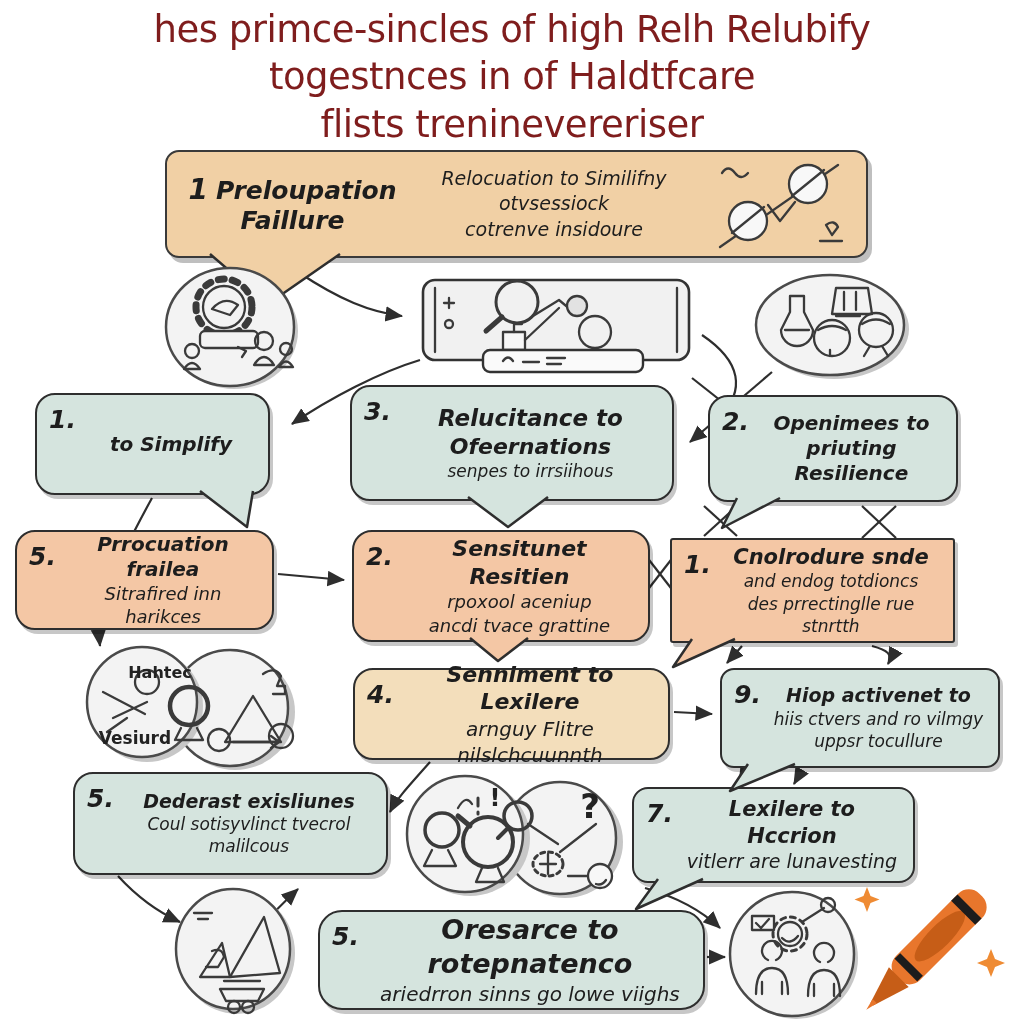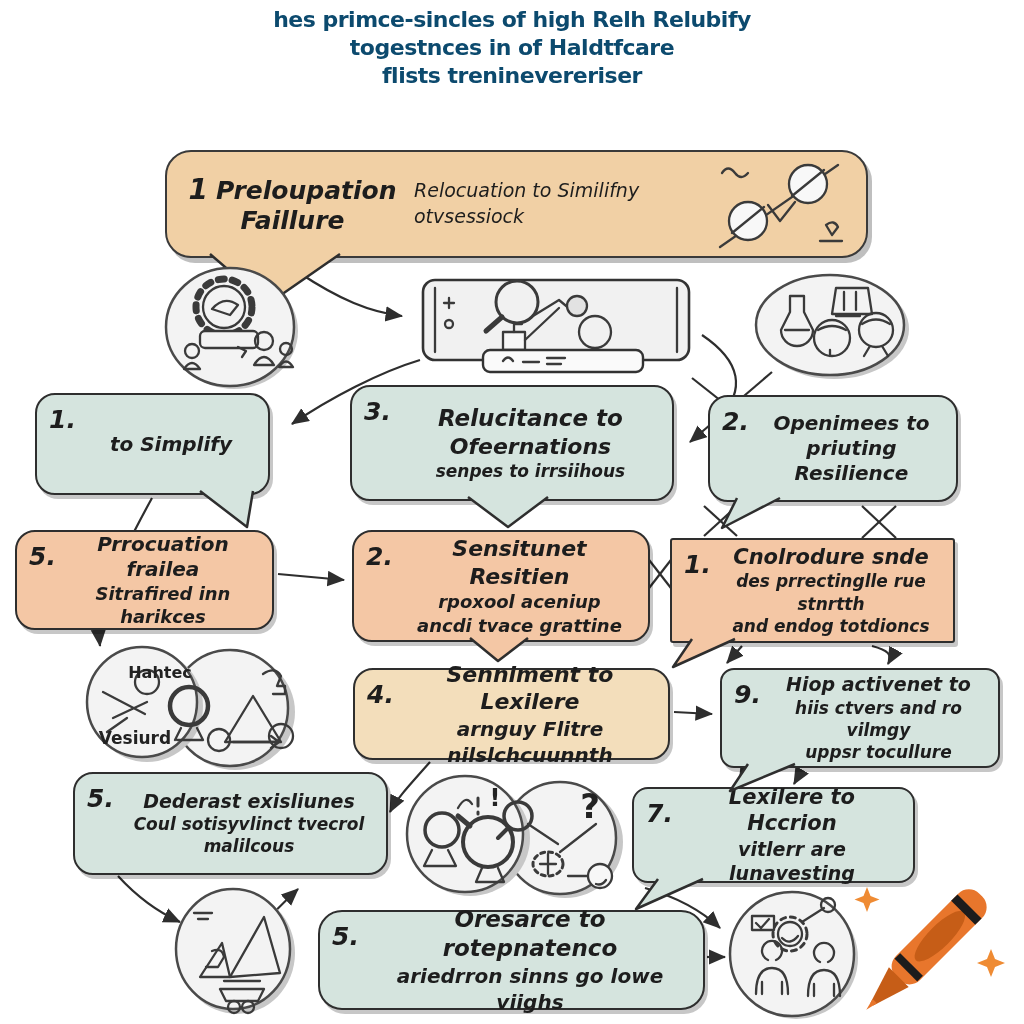--- a/index.html
+++ b/index.html
@@ -1,40 +1,40 @@
 <!DOCTYPE html>
 <html><head>
 <meta charset="utf-8">
 <style>
   html,body{margin:0;padding:0;background:#fff;}
   .canvas{position:relative;width:1024px;height:1024px;background:#ffffff;overflow:hidden;
           font-family:"DejaVu Sans",sans-serif;color:#1d1d1d;}
   .title{position:absolute;top:6px;left:0;width:100%;text-align:center;z-index:2;}
-  .title div{font-size:22px;font-weight:700;line-height:1.28;letter-spacing:-0.5px;color:#0c4a6e;}
+  .title div{font-size:37px;font-weight:400;line-height:1.28;letter-spacing:-0.5px;color:#7f1d1d;}
   svg.layer{position:absolute;left:0;top:0;width:1024px;height:1024px;pointer-events:none;}
   #arrows{z-index:1;} #tails{z-index:4;}
   .icon{position:absolute;z-index:2;}
   .icon.top{z-index:5;}
   .bubble{position:absolute;z-index:3;border:2.5px solid #2e2e2e;border-radius:20px;
           box-shadow:3px 4px 0 rgba(0,0,0,.22);display:flex;align-items:center;
           padding:8px 12px;box-sizing:border-box;gap:10px;}
   .teal{background:#d5e4de;} .salmon{background:#f4c7a5;} .cream{background:#f3debb;}
   .sq{border-radius:3px;border-width:2px;}
   .n{font-size:25px;font-weight:bold;font-style:italic;align-self:flex-start;padding-top:2px;}
   .ls{flex:1;text-align:center;}
   .l1{font-size:20px;font-weight:bold;font-style:italic;line-height:1.25;}
-  .l2,.l3{font-size:17px;font-weight:700;font-style:italic;line-height:1.3;}
+  .l2,.l3{font-size:17px;font-weight:400;font-style:italic;line-height:1.3;}
   .banner{position:absolute;left:165px;top:150px;width:703px;height:108px;z-index:2;
-          background:#f1d0a5;border:2.5px solid #3a3a3a;border-radius:26px;
+          background:#f1d0a5;border:2.5px solid #3a3a3a;border-radius:14px;
           box-shadow:4px 5px 0 rgba(0,0,0,.25);display:flex;align-items:center;
           padding:6px 18px;box-sizing:border-box;gap:14px;}
   .banner .head{width:215px;text-align:center;}
   .banner .head .bn{font-size:28px;font-weight:bold;font-style:italic;margin-right:8px;}
   .banner .head .bt{font-size:25px;font-weight:bold;font-style:italic;line-height:1.2;}
-  .banner .body{flex:1;font-size:19px;font-style:italic;font-weight:500;line-height:1.35;}
+  .banner .body{flex:1;text-align:center;font-size:19px;font-style:italic;font-weight:500;line-height:1.35;}
   .d{stroke:#3a3a3a;fill:none;stroke-width:2.3;stroke-linecap:round;stroke-linejoin:round;}
   .fillc{fill:#f3f3f3;stroke:#4a4a4a;stroke-width:2.5;}
   .sh{fill:#c7c7c7;stroke:none;}
   .vtext{font-family:"DejaVu Sans",sans-serif;font-weight:bold;fill:#222;}
 </style>
 </head>
 <body>
 
 <div class="canvas">
 
@@ -78,20 +78,21 @@
   </svg>
 
   <div class="banner">
     <div class="head">
       <span class="bn">1</span><span class="bt">Preloupation</span>
       <div class="bt">Faillure</div>
     </div>
     <div class="body">
       <div>Relocuation to Similifny</div>
       <div>otvsessiock</div>
+      <div>cotrenve insidoure</div>
     </div>
     <svg width="140" height="95" viewBox="0 0 140 95">
       <g class="d">
         <path d="M12,90 L130,8"></path>
         <circle cx="40" cy="64" r="19" fill="#f8f8f8"></circle>
           <path d="M24,76 L56,50"></path>
         <circle cx="100" cy="27" r="19" fill="#f8f8f8"></circle>
           <path d="M84,39 L116,13"></path>
         <path d="M14,16 q6,-9 13,0 q6,8 13,0"></path>
         <path d="M60,48 l12,16 l15,-19"></path>
@@ -200,22 +201,22 @@
       <div class="l1" style="font-size:22px">Sensitunet Resitien</div>
       <div class="l2" style="font-size:18px">rpoxool aceniup</div>
       <div class="l2" style="font-size:18px">ancdi tvace grattine</div>
     </div>
   </div>
 
   <div class="bubble salmon sq" style="left:670px;top:538px;width:285px;height:105px">
     <span class="n">1.</span>
     <div class="ls">
       <div class="l1" style="font-size:21px">Cnolrodure snde</div>
+      <div class="l2">and endog totdioncs</div>
       <div class="l2">des prrectinglle rue stnrtth</div>
-      <div class="l2">and endog totdioncs</div>
     </div>
   </div>
 
   <svg class="icon" style="left:85px;top:640px" width="222" height="136" viewBox="0 0 222 136">
     <ellipse class="sh" cx="150" cy="72" rx="60" ry="58"></ellipse>
     <circle class="fillc" cx="145" cy="68" r="58"></circle>
     <ellipse class="sh" cx="62" cy="66" rx="56" ry="56"></ellipse>
     <circle class="fillc" cx="57" cy="62" r="55"></circle>
     <g class="d">
       <path d="M18,52 l42,22 M28,78 l34,-16 M22,92 l20,-14"></path>
@@ -304,21 +305,21 @@
       <path d="M52,96 h36"></path>
       <path d="M48,104 h44 l-6,12 h-32 z"></path>
       <circle cx="62" cy="122" r="6"></circle>
         <circle cx="76" cy="122" r="6"></circle>
     </g>
   </svg>
 
   <div class="bubble teal" style="left:318px;top:910px;width:387px;height:100px;border-radius:24px">
     <span class="n">5.</span>
     <div class="ls">
-      <div class="l1" style="font-size:23px">Oresarce to rotepnatenco</div>
+      <div class="l1" style="font-size:27px">Oresarce to rotepnatenco</div>
       <div class="l2" style="font-size:20px">ariedrron sinns go lowe viighs</div>
     </div>
   </div>
 
   <svg class="icon" style="left:728px;top:890px" width="136" height="132" viewBox="0 0 136 132">
     <ellipse class="sh" cx="68" cy="68" rx="62" ry="61"></ellipse>
     <circle class="fillc" cx="64" cy="64" r="62"></circle>
     <g class="d">
       <path d="M24,26 h22 v14 h-22 z M28,33 l5,5 l8,-9"></path>
       <circle cx="62" cy="44" r="17" stroke-width="3" stroke-dasharray="5 5"></circle>

